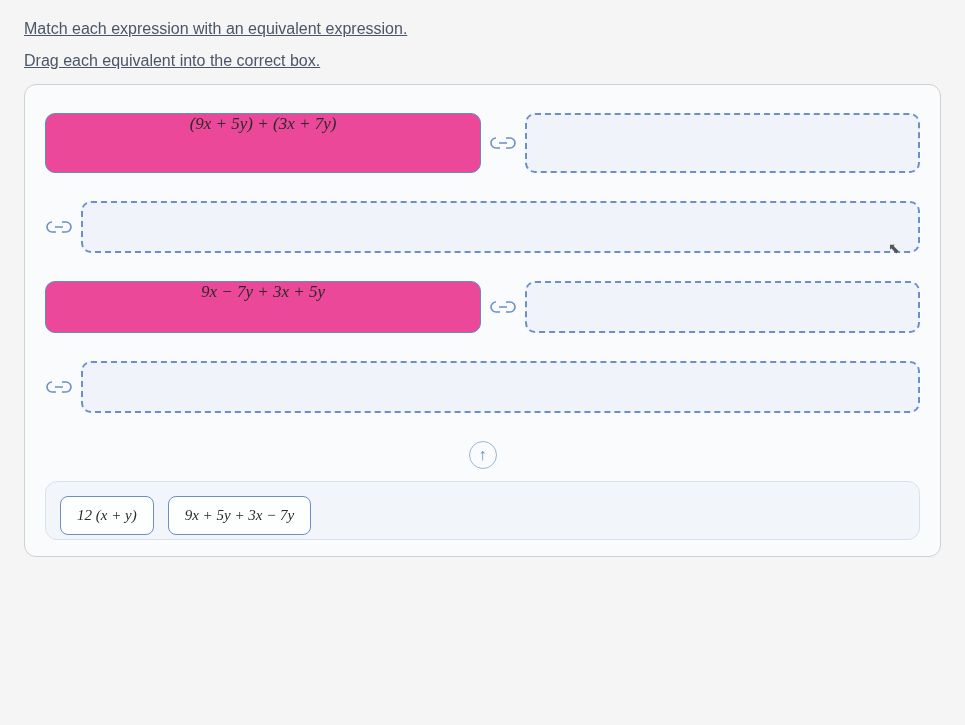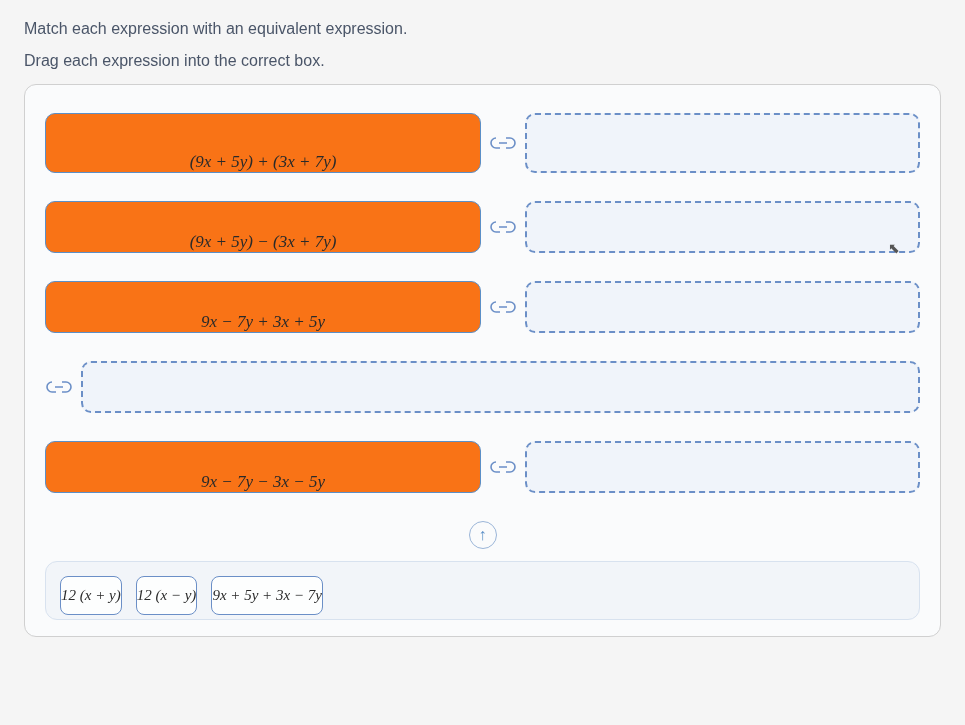--- a/index.html
+++ b/index.html
@@ -11,20 +11,21 @@
       font-family: Arial, sans-serif;
       background: #f5f5f5;
       width: 965px;
       height: 725px;
       padding: 20px 24px;
       color: #4a5568;
       overflow: hidden;
     }
     .instructions {
       margin-bottom: 8px;
+      text-decoration: underline;
     }
     .instruction-line {
       font-size: 16px;
       color: #4a5568;
       margin-bottom: 14px;
     }
     .main-container {
       background: #fafbfc;
       border: 1px solid #d0d0d0;
       border-radius: 12px;
@@ -39,23 +40,23 @@
     }
     .match-row:last-of-type {
       margin-bottom: 20px;
     }
     .expression-box {
       flex: 0 0 436px;
       height: 52px;
       border: 1px solid #5b8fc7;
       border-radius: 10px;
       display: flex;
-      align-items: flex-end;
+      align-items: flex-start;
       justify-content: center;
-      background: #f97316;
+      background: #ec4899;
       font-family: 'Times New Roman', serif;
       font-size: 17px;
       color: #2a2a2a;
     }
     .expression-box.tall {
       height: 60px;
     }
     .link-icon {
       width: 28px;
       height: 20px;
@@ -96,21 +97,21 @@
       border: 1px solid #d8e2ef;
       border-radius: 12px;
       padding: 14px 14px 4px 14px;
       display: flex;
       flex-wrap: wrap;
       gap: 14px;
     }
     .choice-chip {
       border: 1px solid #6b8fc7;
       border-radius: 8px;
-      padding: 10px 0;
+      padding: 10px 16px;
       background: #fdfefe;
       font-family: 'Times New Roman', serif;
       font-size: 15px;
       color: #2a2a2a;
       cursor: grab;
       white-space: nowrap;
     }
     .math {
       font-style: italic;
       font-family: 'Times New Roman', serif;
@@ -122,41 +123,38 @@
       font-size: 14px;
       color: #555;
       pointer-events: none;
     }
   </style>
 </head>
 <body>
 
 <div class="instructions">
   <p class="instruction-line">Match each expression with an equivalent expression.</p>
-  <p class="instruction-line">Drag each expression into the correct box.</p>
+  <p class="instruction-line">Drag each equivalent into the correct box.</p>
 </div>
 
 <div class="main-container">
 
   <div class="match-row">
     <div class="expression-box tall">
       <span class="math">(9x + 5y) + (3x + 7y)</span>
     </div>
     <div class="link-icon">
       <svg width="26" height="14" viewBox="0 0 26 14">
         <path d="M6 2 A5 5 0 0 0 6 12 L10 12 M9 7 L17 7 M16 2 L20 2 A5 5 0 0 1 20 12 L16 12" fill="none" stroke="#6b8fc7" stroke-width="1.6"></path>
       </svg>
     </div>
     <div class="drop-target tall"></div>
   </div>
 
   <div class="match-row">
-    <div class="expression-box">
-      <span class="math">(9x + 5y) − (3x + 7y)</span>
-    </div>
     <div class="link-icon">
       <svg width="26" height="14" viewBox="0 0 26 14">
         <path d="M6 2 A5 5 0 0 0 6 12 L10 12 M9 7 L17 7 M16 2 L20 2 A5 5 0 0 1 20 12 L16 12" fill="none" stroke="#6b8fc7" stroke-width="1.6"></path>
       </svg>
     </div>
     <div class="drop-target"></div>
   </div>
 
 
   <div class="match-row">
@@ -173,39 +171,27 @@
 
   <div class="match-row">
     <div class="link-icon">
       <svg width="26" height="14" viewBox="0 0 26 14">
         <path d="M6 2 A5 5 0 0 0 6 12 L10 12 M9 7 L17 7 M16 2 L20 2 A5 5 0 0 1 20 12 L16 12" fill="none" stroke="#6b8fc7" stroke-width="1.6"></path>
       </svg>
     </div>
     <div class="drop-target"></div>
   </div>
 
-  <div class="match-row">
-    <div class="expression-box">
-      <span class="math">9x − 7y − 3x − 5y</span>
-    </div>
-    <div class="link-icon">
-      <svg width="26" height="14" viewBox="0 0 26 14">
-        <path d="M6 2 A5 5 0 0 0 6 12 L10 12 M9 7 L17 7 M16 2 L20 2 A5 5 0 0 1 20 12 L16 12" fill="none" stroke="#6b8fc7" stroke-width="1.6"></path>
-      </svg>
-    </div>
-    <div class="drop-target"></div>
-  </div>
 
   <div class="divider-area">
     <div class="collapse-arrow">
       <span>↑</span>
     </div>
   </div>
 
   <div class="choices-container">
     <div class="choice-chip math">12 (x + y)</div>
-    <div class="choice-chip math">12 (x − y)</div>
     <div class="choice-chip math">9x + 5y + 3x − 7y</div>
   </div>
 
 </div>
 
 <div class="cursor-arrow">⬉</div>
 
 </body></html>

